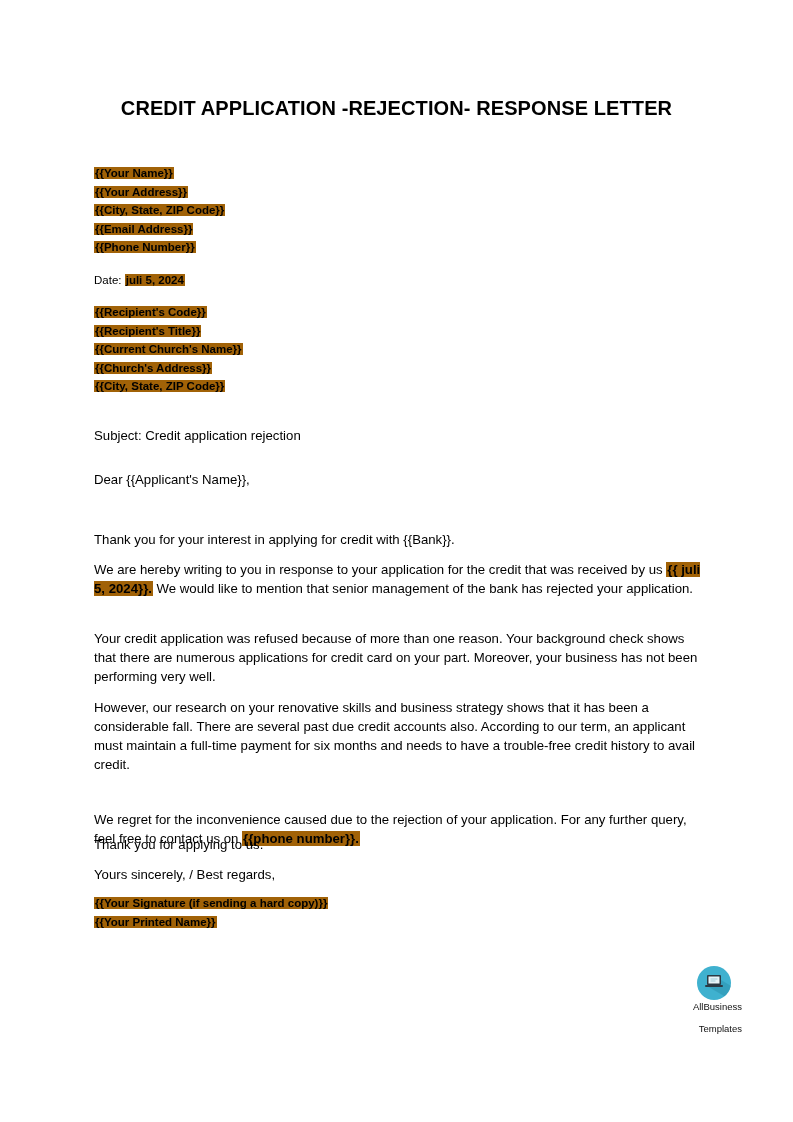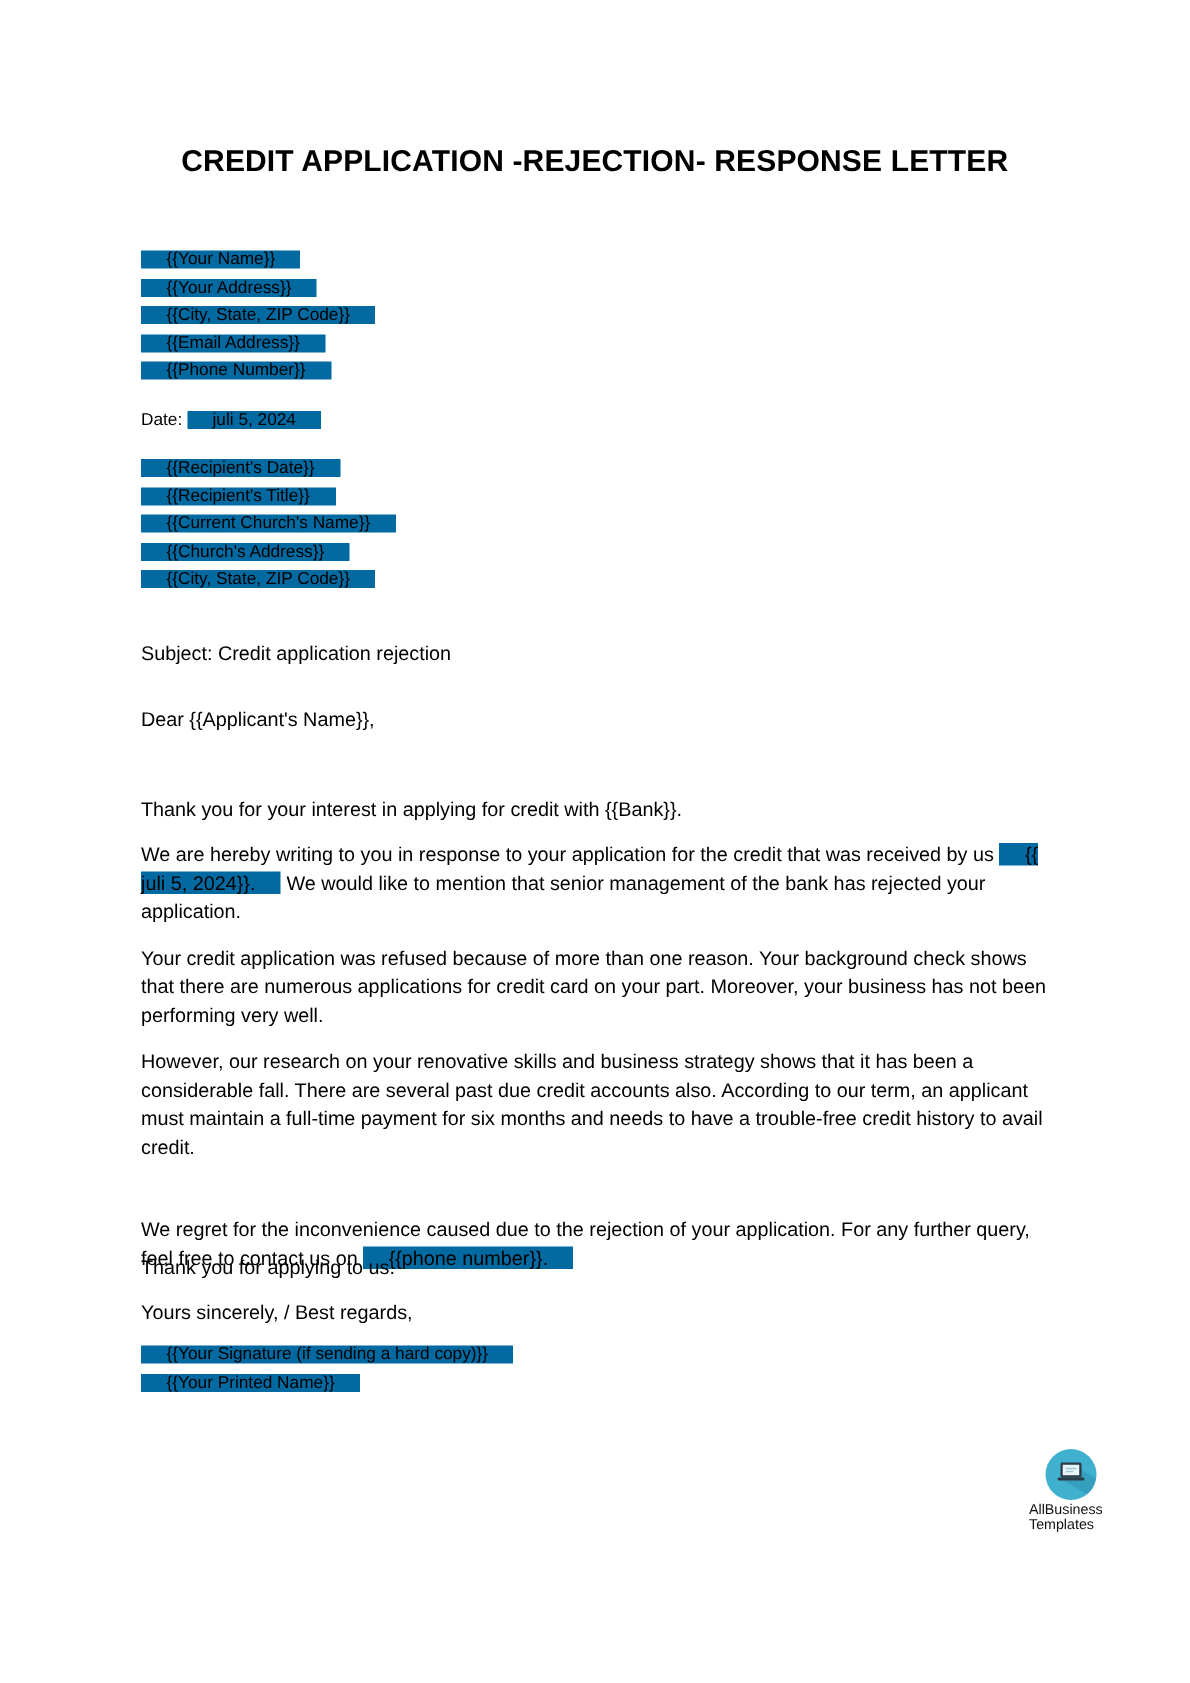--- a/index.html
+++ b/index.html
@@ -2,24 +2,24 @@
 <html><head>
   <meta charset="utf-8">
   <style>
     html, body { margin: 0; padding: 0; background: #ffffff; }
     body { width: 793px; height: 1122px; position: relative; overflow: hidden;
            font-family: "Liberation Sans", sans-serif; color: #000; }
     .title { position: absolute; top: 97px; left: 0; width: 793px; text-align: center;
              font-weight: bold; font-size: 20px; letter-spacing: 0.1px; }
     .block { position: absolute; left: 94px; font-size: 11.5px; }
     .line { height: 18.6px; line-height: 18.6px; white-space: nowrap; }
-    .hl { background: #0369a1; padding: 0 17px; }
+    .hl { background: #a16207; padding: 0 1px; font-weight: bold; }
     .para { position: absolute; left: 94px; width: 610px; font-size: 13.2px; line-height: 19px; }
     .para p { margin: 0; }
-    .logo { position: absolute; left: 686px; top: 966px; width: 56px; text-align: left; }
+    .logo { position: absolute; left: 686px; top: 966px; width: 56px; text-align: right; }
     .logo-circle { width: 34px; height: 34px; border-radius: 50%; background: #3fb1cf;
                    margin: 0 auto; position: relative; overflow: hidden; }
     .logo-text { font-size: 9.5px; line-height: 10px; color: #111; margin-top: 2px; }
   </style>
 </head>
 <body>
 
 <div class="title">CREDIT APPLICATION  -REJECTION-  RESPONSE LETTER</div>
 
 <div class="block" style="top:164px;">
@@ -28,21 +28,21 @@
   <div class="line"><span class="hl">{{City, State, ZIP Code}}</span></div>
   <div class="line"><span class="hl">{{Email Address}}</span></div>
   <div class="line"><span class="hl">{{Phone Number}}</span></div>
 </div>
 
 <div class="block" style="top:271px;">
   <div class="line"><span>Date: </span><span class="hl">juli 5, 2024</span></div>
 </div>
 
 <div class="block" style="top:303px;">
-  <div class="line"><span class="hl">{{Recipient's Date}}</span></div>
+  <div class="line"><span class="hl">{{Recipient's Code}}</span></div>
   <div class="line"><span class="hl">{{Recipient's Title}}</span></div>
   <div class="line"><span class="hl">{{Current Church's Name}}</span></div>
   <div class="line"><span class="hl">{{Church's Address}}</span></div>
   <div class="line"><span class="hl">{{City, State, ZIP Code}}</span></div>
 </div>
 
 <div class="para" style="top:410px;margin-top:16px;">
   <p>Subject: Credit application rejection</p>
 </div>
 
@@ -88,14 +88,14 @@
     <svg width="34" height="34" viewBox="0 0 34 34">
       <polygon points="10,20 34,34 34,20 24,14" fill="#2a90ab" opacity="0.5"></polygon>
       <rect x="10" y="9" width="14" height="10" rx="1" fill="#2b3a44"></rect>
       <rect x="11.5" y="10.5" width="11" height="7" fill="#e8f4f8"></rect>
       <rect x="13.5" y="12.5" width="7" height="1" fill="#9fc9d6"></rect>
       <rect x="13.5" y="14.5" width="5" height="1" fill="#9fc9d6"></rect>
       <rect x="8" y="19" width="18" height="2" rx="1" fill="#2b3a44"></rect>
     </svg>
   </div>
   <div class="logo-text">AllBusiness</div>
-  <div class="logo-text" style="margin-top:0">Templates</div>
+  <div class="logo-text" style="margin-top:12px">Templates</div>
 </div>
 
 </body></html>

